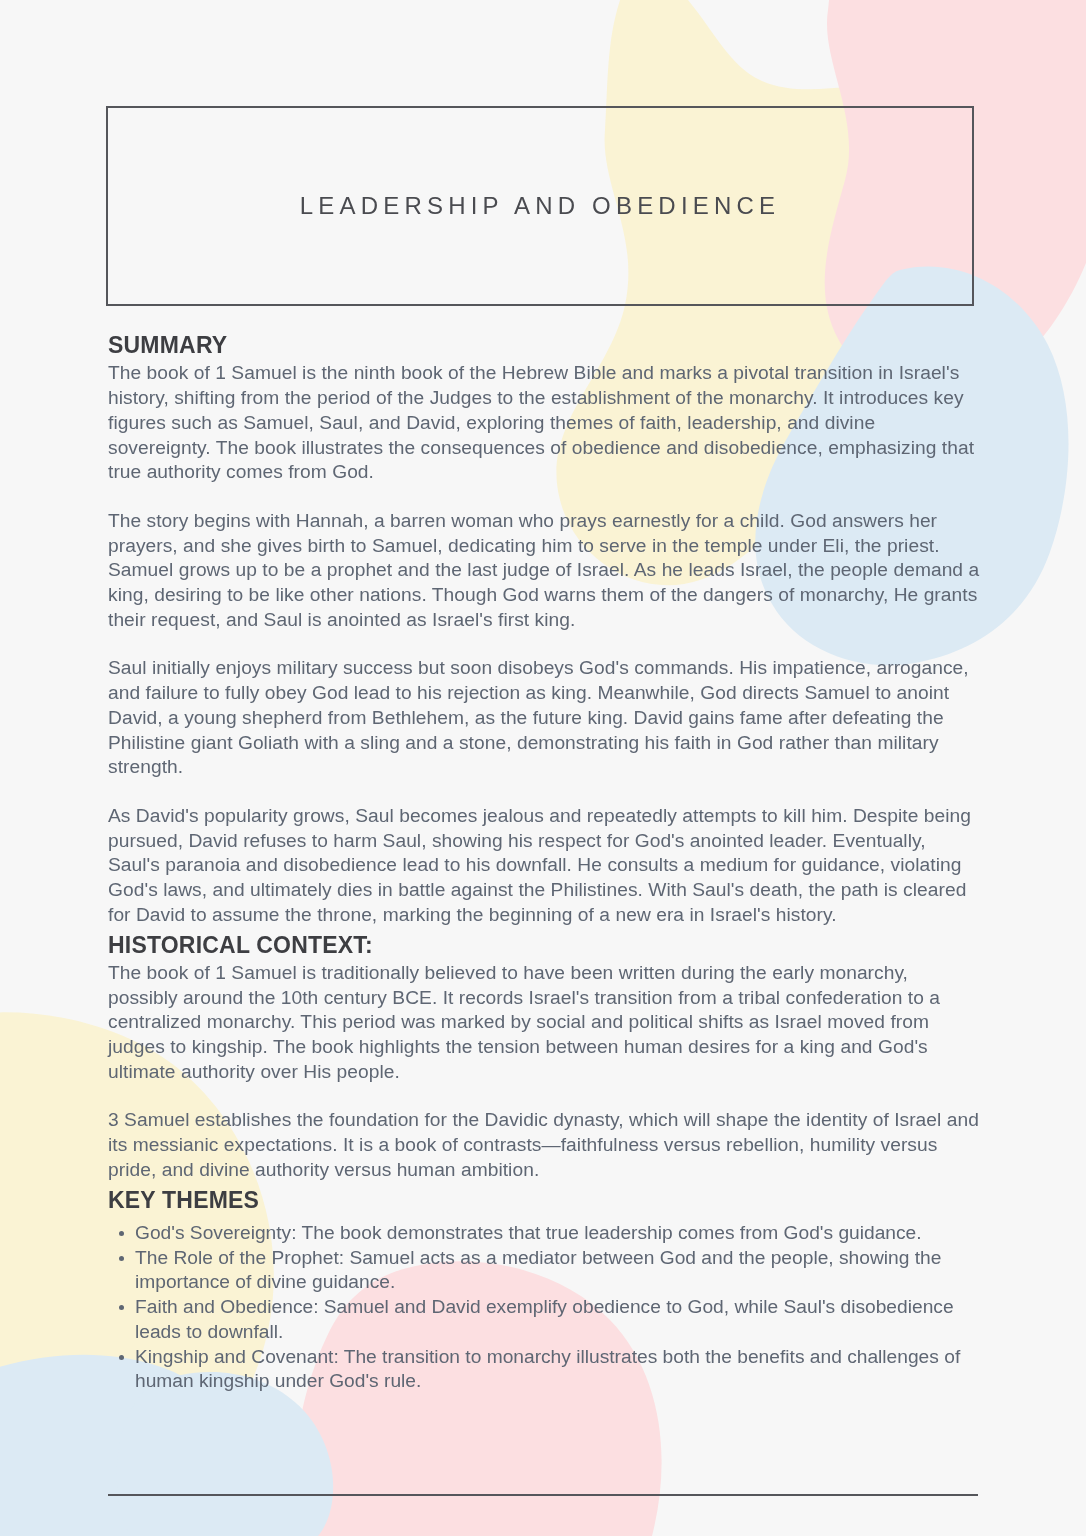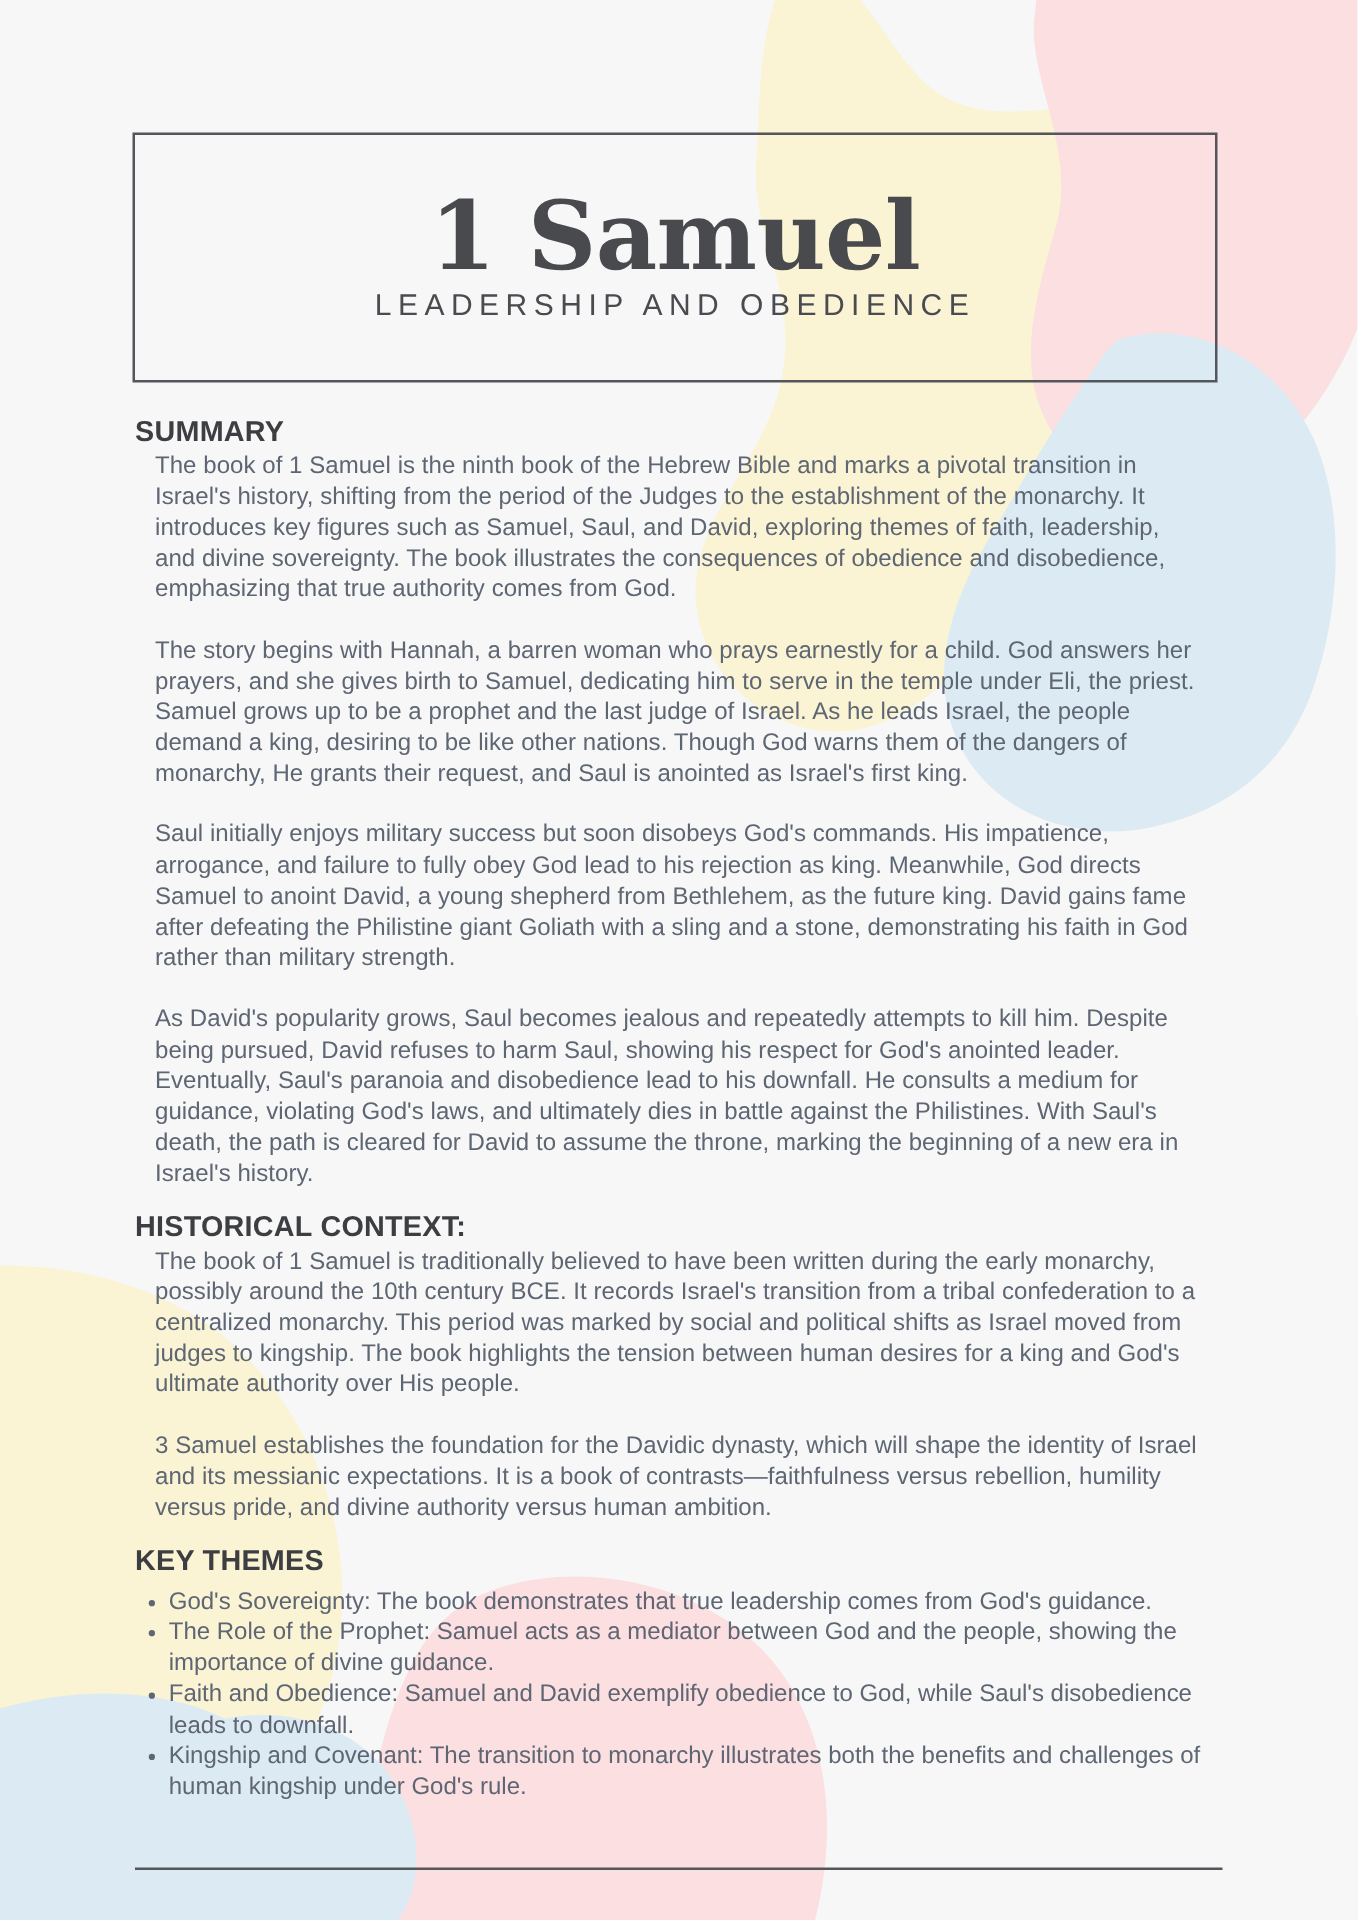--- a/index.html
+++ b/index.html
@@ -75,21 +75,21 @@
     letter-spacing: 0.2px;
     line-height: 1.15;
   }
   .sec-heading.spaced-top { margin-top: 4px; }
 
   p.body {
     font-family: "Liberation Sans", sans-serif;
     font-size: 19.2px;
     line-height: 24.7px;
     color: #5E6673;
-    margin: 16px;
+    margin: 0;
     letter-spacing: 0.05px;
   }
   p.body + p.body { margin-top: 24px; }
   p.body.tight { margin-top: 0; }
 
   ul.themes {
     margin: 8px 0 0 0;
     padding-left: 27px;
     list-style: none;
   }
@@ -148,21 +148,20 @@
          L300 1536 C286 1470 300 1390 330 1330 C350 1292 376 1278 400 1270 Z"></path>
 
     <path fill="#DCEAF4" d="M-60 1390 C10 1355 90 1345 155 1365 C220 1385 258 1440 262 1500
          C264 1516 262 1528 258 1536 L-60 1536 Z"></path>
 
     <path fill="#DCEAF4" d="M150 1385 C205 1360 270 1372 305 1412 C340 1452 340 1510 318 1536
          L130 1536 C108 1492 112 1420 150 1385 Z"></path>
   </svg>
 
   <div class="header-box">
-    <h1 class="doc-title">1 Samuel</h1>
     <div class="doc-subtitle">LEADERSHIP AND OBEDIENCE</div>
   </div>
 
   <div class="content">
 
     <h2 class="sec-heading">SUMMARY</h2>
 
     <p class="body tight">The book of 1 Samuel is the ninth book of the Hebrew Bible and marks a pivotal transition in Israel's history, shifting from the period of the Judges to the establishment of the monarchy. It introduces key figures such as Samuel, Saul, and David, exploring themes of faith, leadership, and divine sovereignty. The book illustrates the consequences of obedience and disobedience, emphasizing that true authority comes from God.</p>
     <p class="body">The story begins with Hannah, a barren woman who prays earnestly for a child. God answers her prayers, and she gives birth to Samuel, dedicating him to serve in the temple under Eli, the priest. Samuel grows up to be a prophet and the last judge of Israel. As he leads Israel, the people demand a king, desiring to be like other nations. Though God warns them of the dangers of monarchy, He grants their request, and Saul is anointed as Israel's first king.</p>
     <p class="body tight">Saul initially enjoys military success but soon disobeys God's commands. His impatience, arrogance, and failure to fully obey God lead to his rejection as king. Meanwhile, God directs Samuel to anoint David, a young shepherd from Bethlehem, as the future king. David gains fame after defeating the Philistine giant Goliath with a sling and a stone, demonstrating his faith in God rather than military strength.</p>

